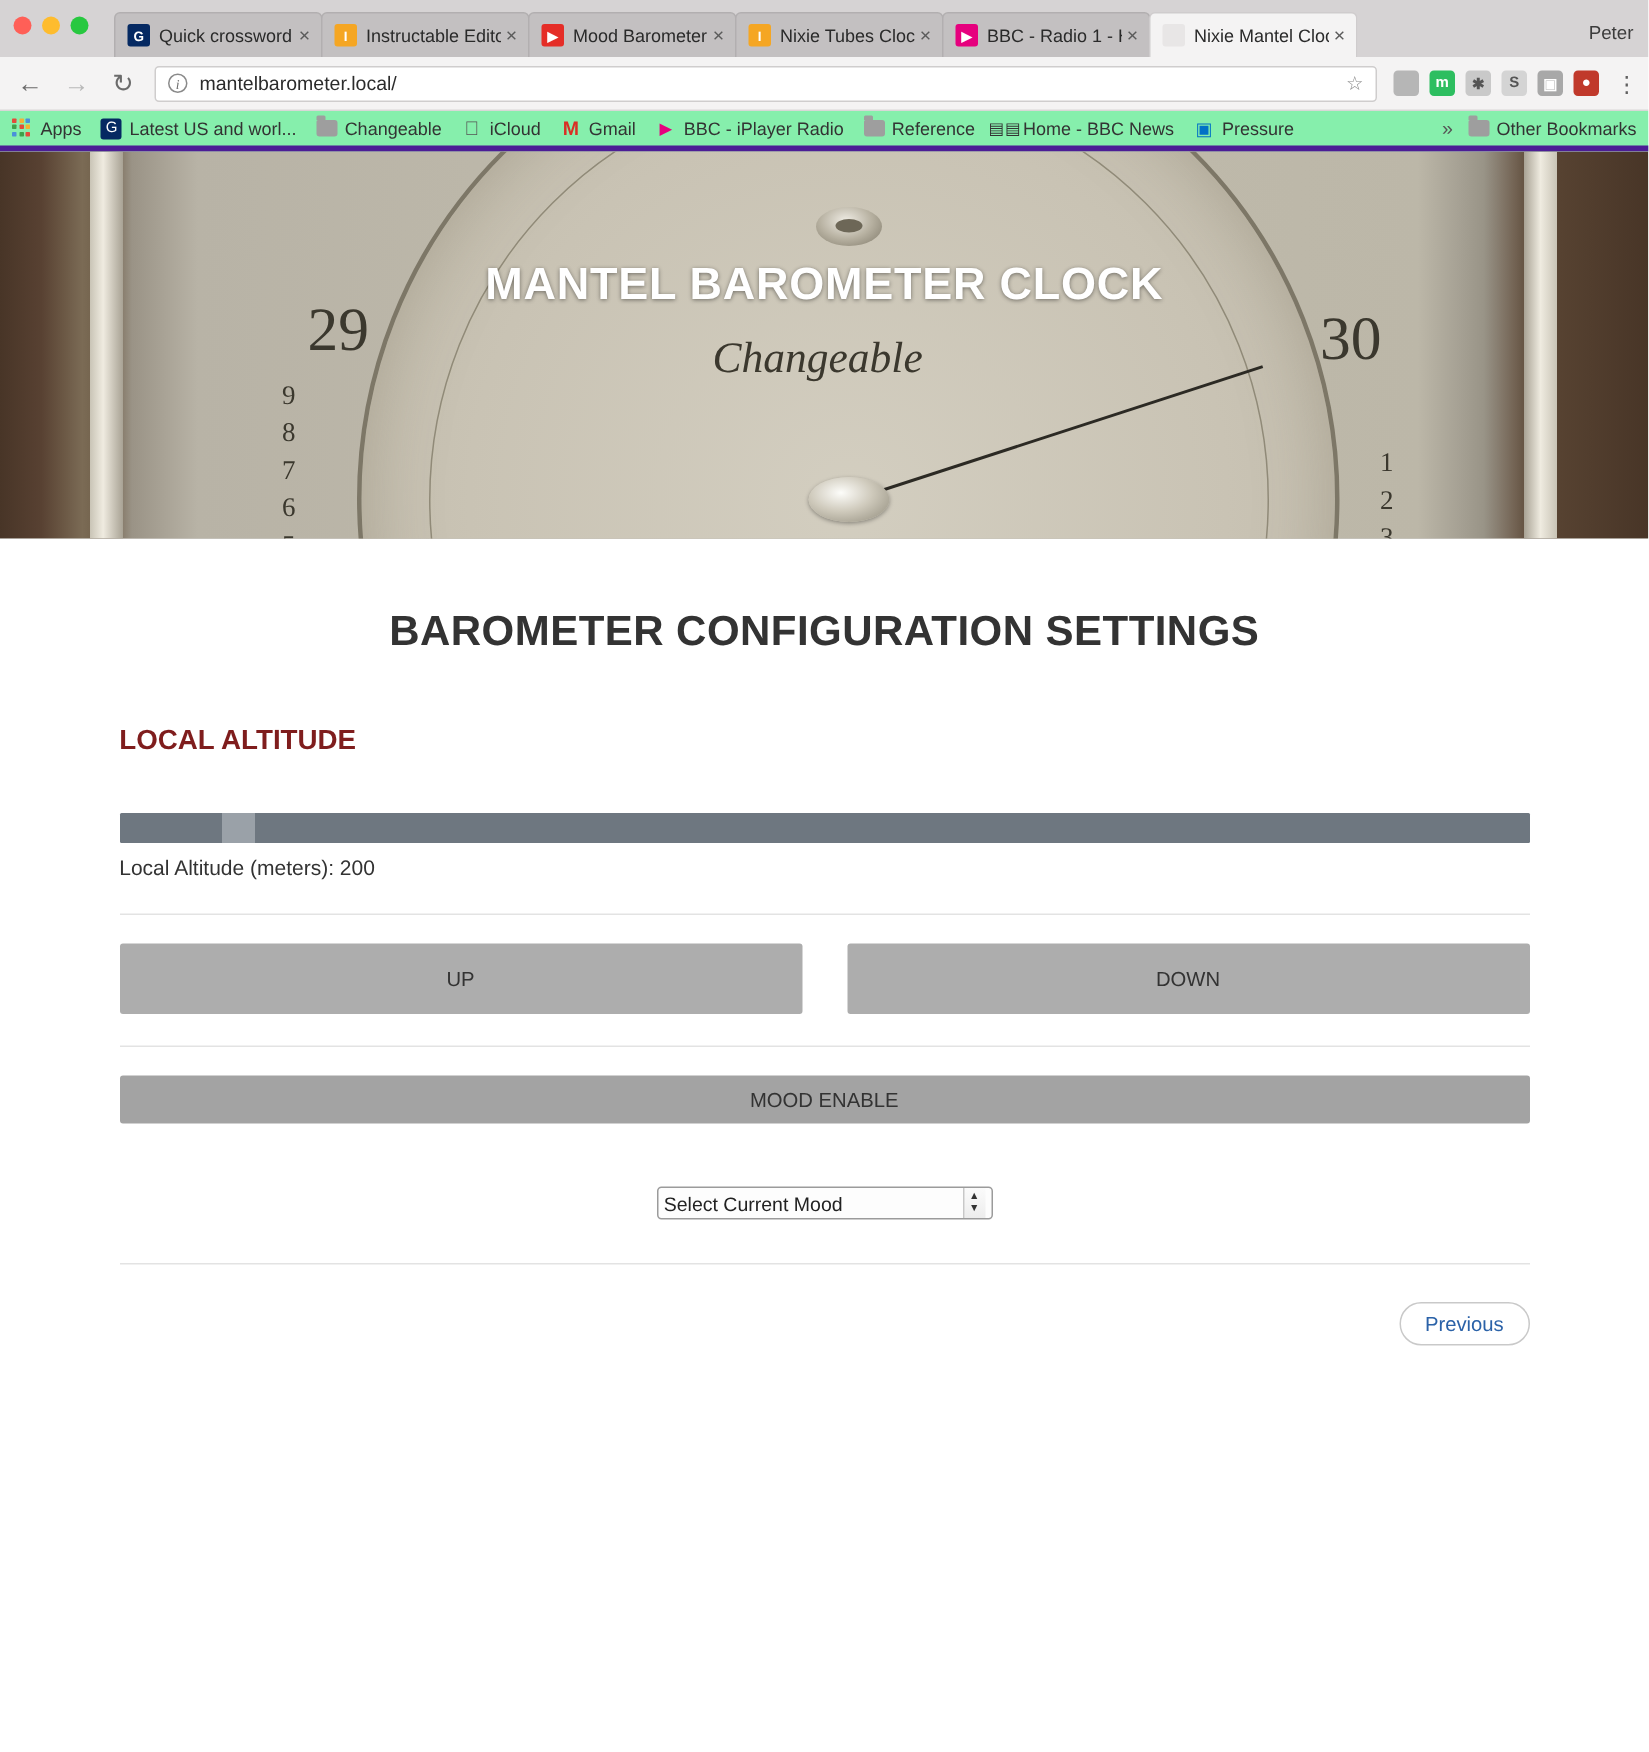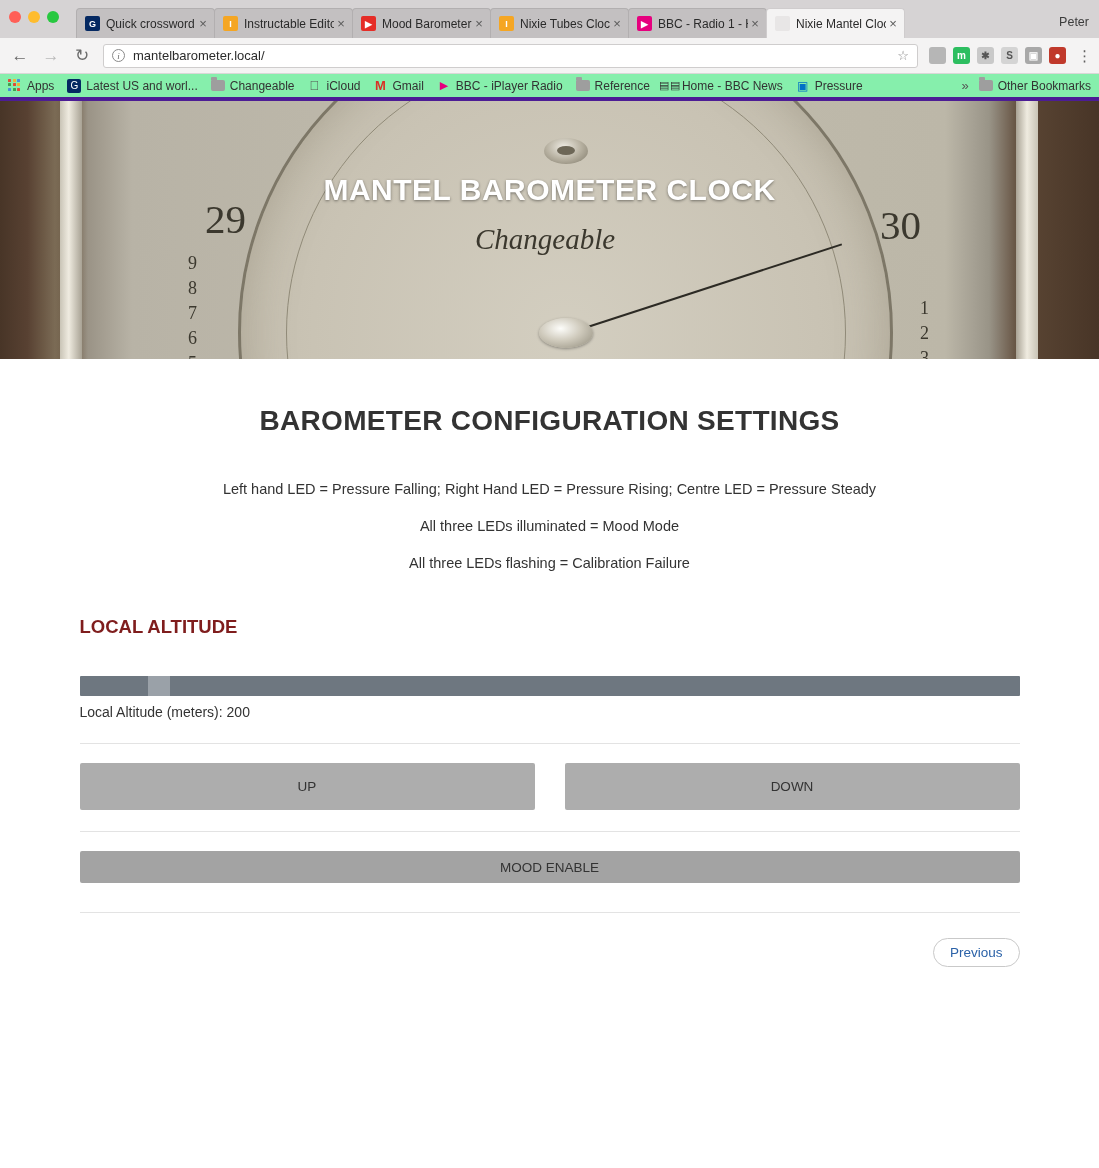--- a/index.html
+++ b/index.html
@@ -559,45 +559,49 @@
 3
 4
 5
 6</div>
       <div class="hero-title">MANTEL BAROMETER CLOCK</div>
     </div>
 
     <div class="container">
       <h1 class="section-title">BAROMETER CONFIGURATION SETTINGS</h1>
 
-      <div class="legend">
-        <p>Left hand LED = Pressure Falling; Right Hand LED = Pressure Rising; Centre LED = Pressure Steady</p>
-        <p>All three LEDs illuminated = Mood Mode</p>
-        <p>All three LEDs flashing = Calibration Failure</p>
-      </div>
 
       <h2 class="sub-title">LOCAL ALTITUDE</h2>
       <div class="slider-wrap">
         <div class="slider">
           <div class="knob"></div>
         </div>
         <div class="slider-label">Local Altitude (meters): 200</div>
       </div>
 
       <div class="hr"></div>
 
       <div class="btn-row">
         <button class="btn">UP</button>
         <button class="btn">DOWN</button>
       </div>
 
       <div class="hr" style="margin-top:21px;"></div>
 
       <button class="btn-wide">MOOD ENABLE</button>
 
+      <div class="select-row">
+        <div class="mood-select">
+          <span class="sel-text">Select Current Mood</span>
+          <span class="spin">
+            <span>▲</span>
+              <span>▼</span>
+          </span>
+        </div>
+      </div>
 
       <div class="hr" style="margin-top:29px;"></div>
 
       <div class="prev-row">
         <button class="btn-prev">Previous</button>
       </div>
     </div>
 
   </div>
 </div>

